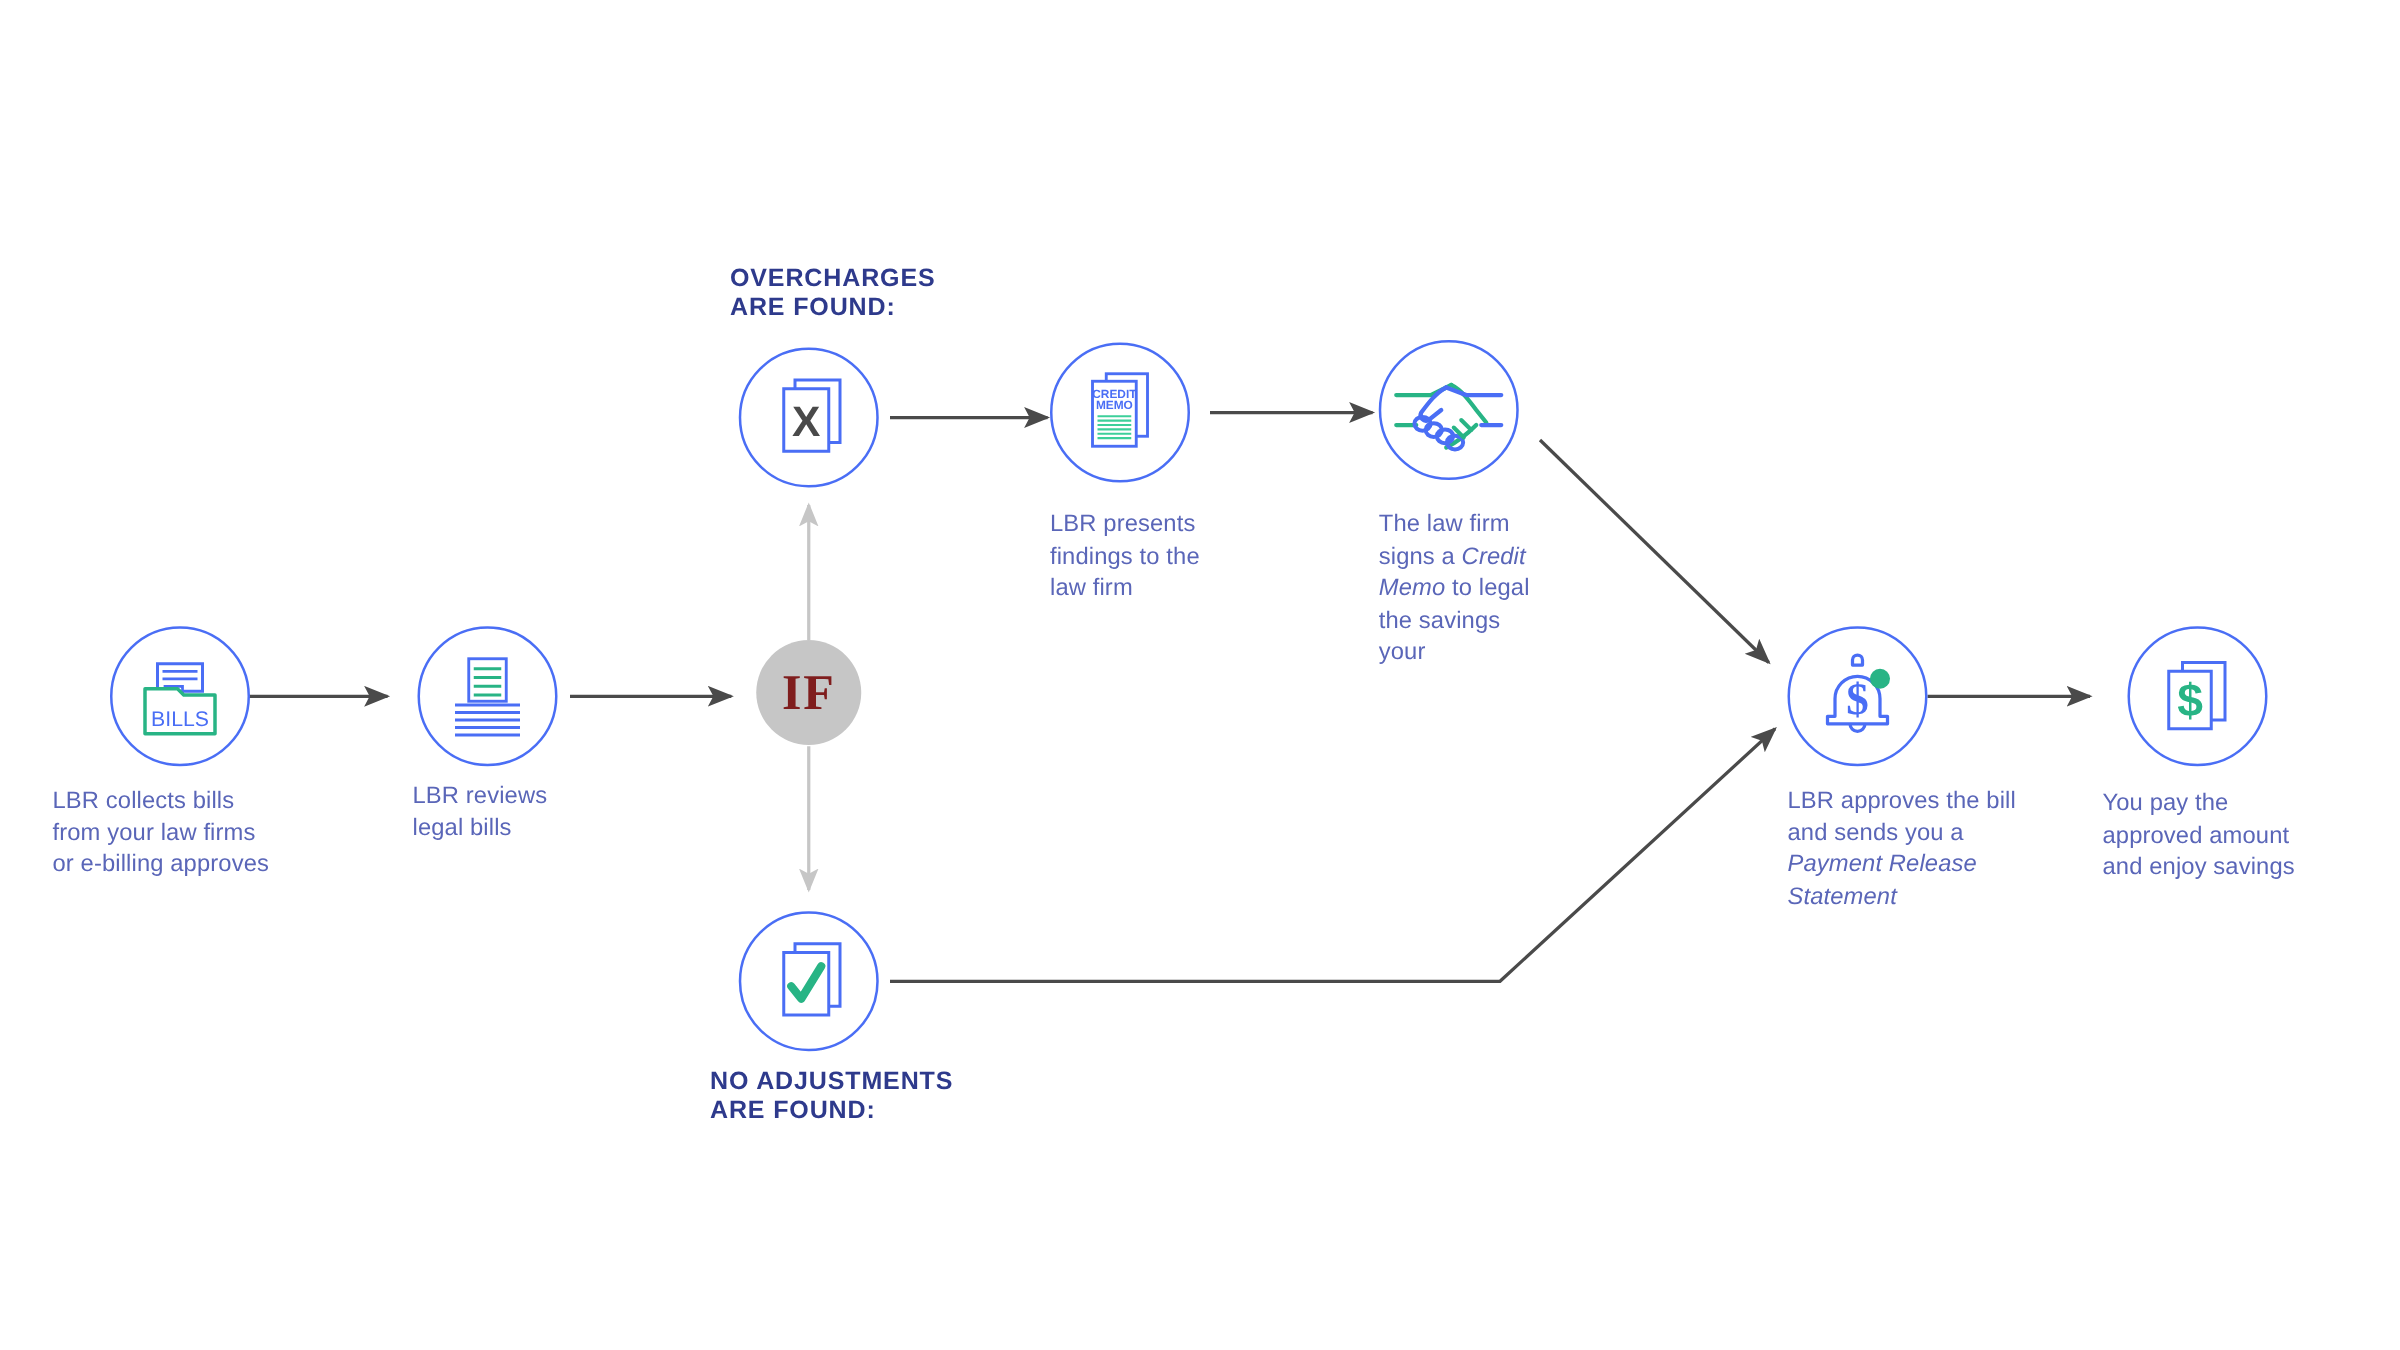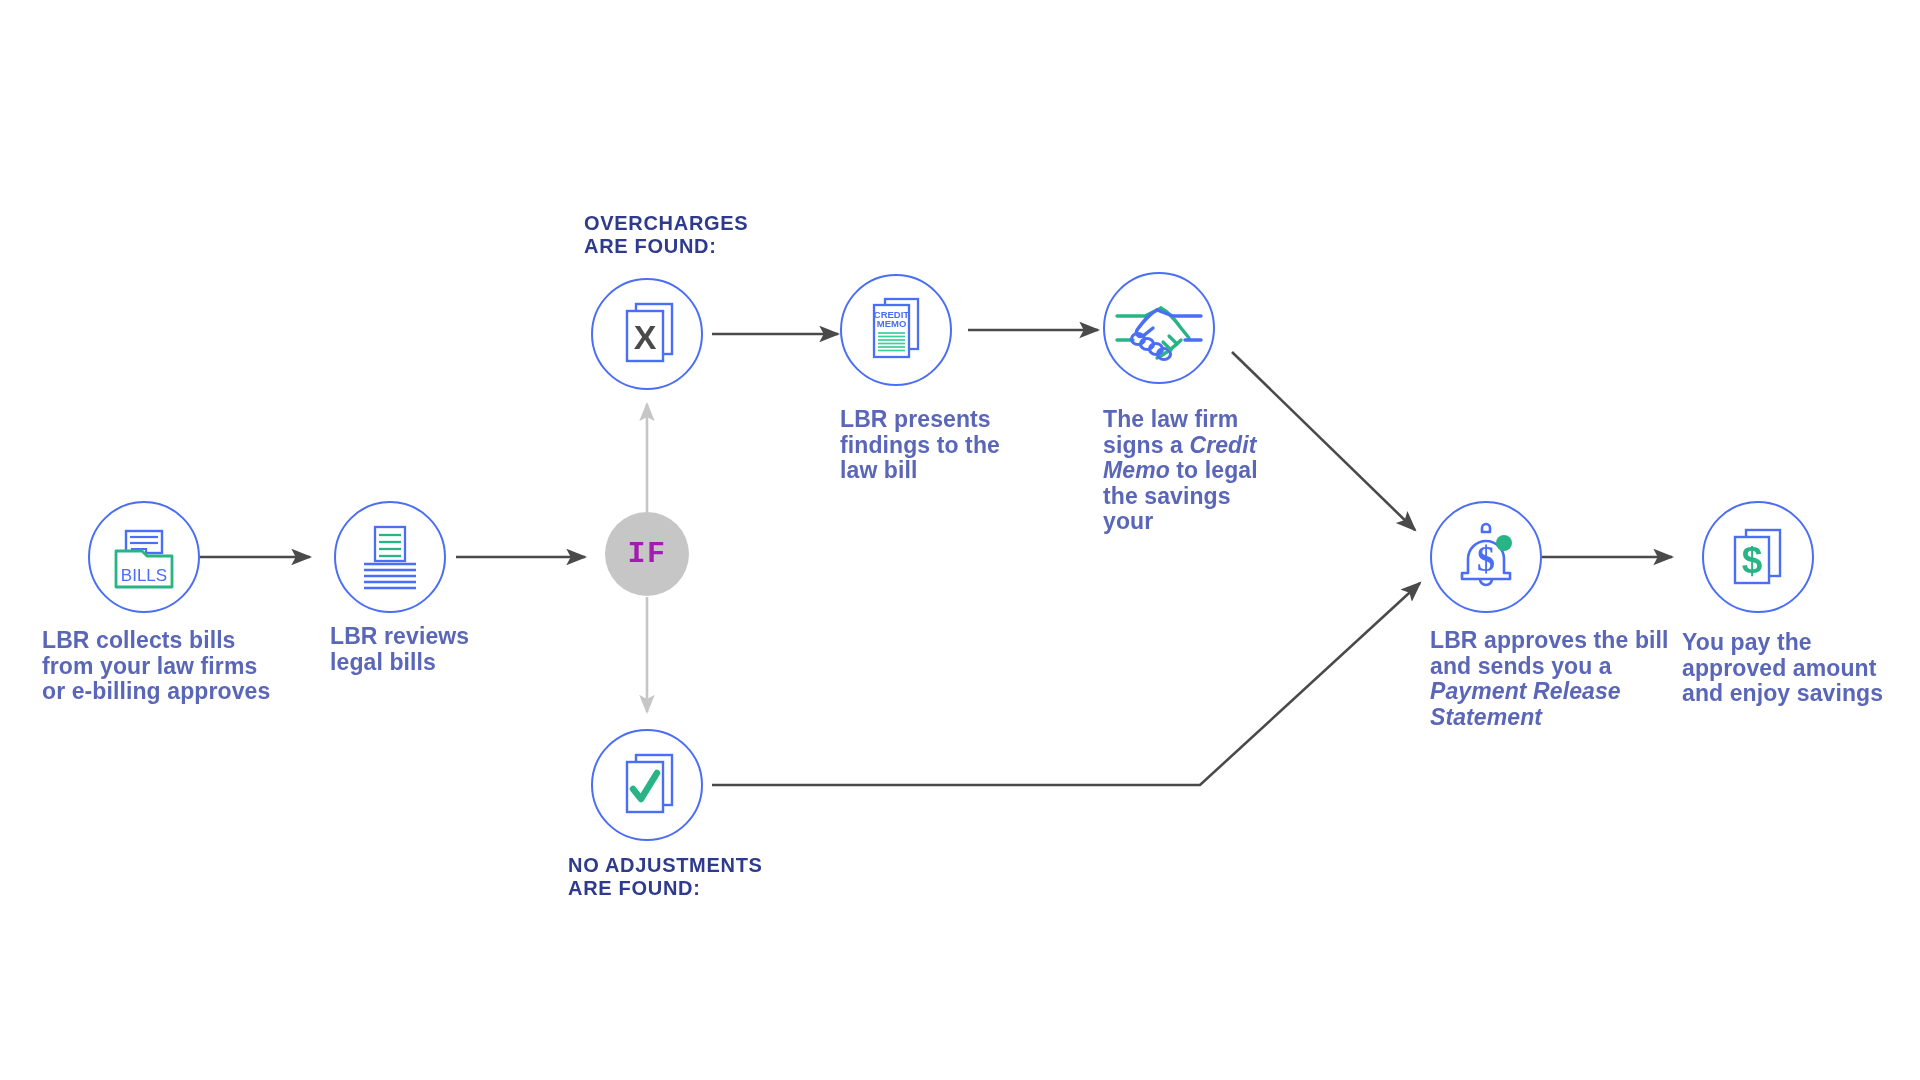--- a/index.html
+++ b/index.html
@@ -49,36 +49,36 @@
     width: 84px;
     height: 84px;
     border-radius: 50%;
     background: #c6c6c6;
     border: none;
     display: flex;
     align-items: center;
     justify-content: center;
   }
   .if-node .if-label {
-    color: #a21caf;
-    font-size: 30px;
+    color: #7f1d1d;
+    font-size: 40px;
     font-weight: 700;
     letter-spacing: 1.5px;
     line-height: 1;
-    font-family: Liberation Mono, monospace;
+    font-family: Liberation Serif, serif;
   }
 
   
   .caption {
     position: absolute;
     color: #5a66b8;
-    font-size: 23px;
+    font-size: 19px;
     line-height: 25.5px;
     font-family: "Liberation Sans", sans-serif;
-    font-weight: 700;
+    font-weight: 400;
     letter-spacing: 0.1px;
   }
   .caption i, .caption .ital {
     font-style: italic;
   }
 
   .branch-label {
     position: absolute;
     color: #2e3a8c;
     font-size: 20px;
@@ -199,21 +199,21 @@
         <line x1="22" y1="50" x2="49" y2="50"></line>
         <line x1="22" y1="53.5" x2="49" y2="53.5"></line>
         <line x1="22" y1="57" x2="49" y2="57"></line>
         <line x1="22" y1="60.5" x2="49" y2="60.5"></line>
       </g>
     </svg>
   </div>
   <div class="caption" style="left:840px; top:407px; width:230px;">
     <div>LBR presents</div>
     <div>findings to the</div>
-    <div>law bill</div>
+    <div>law firm</div>
   </div>
 
   <div class="node" style="left:1103px; top:272px;">
     <svg width="96" height="96" viewBox="0 0 96 96">
 
       <path d="M6,36 H34 L50,28" fill="none" stroke="#28b485" stroke-width="3.4" stroke-linecap="round"></path>
       <path d="M50,28 C58,32 64,40 70,48 L78,58" fill="none" stroke="#28b485" stroke-width="3.4" stroke-linecap="round"></path>
       <path d="M6,60 H22" fill="none" stroke="#28b485" stroke-width="3.4" stroke-linecap="round"></path>
       <path d="M46,78 C54,74 62,68 70,60" fill="none" stroke="#28b485" stroke-width="3.4" stroke-linecap="round"></path>
 

